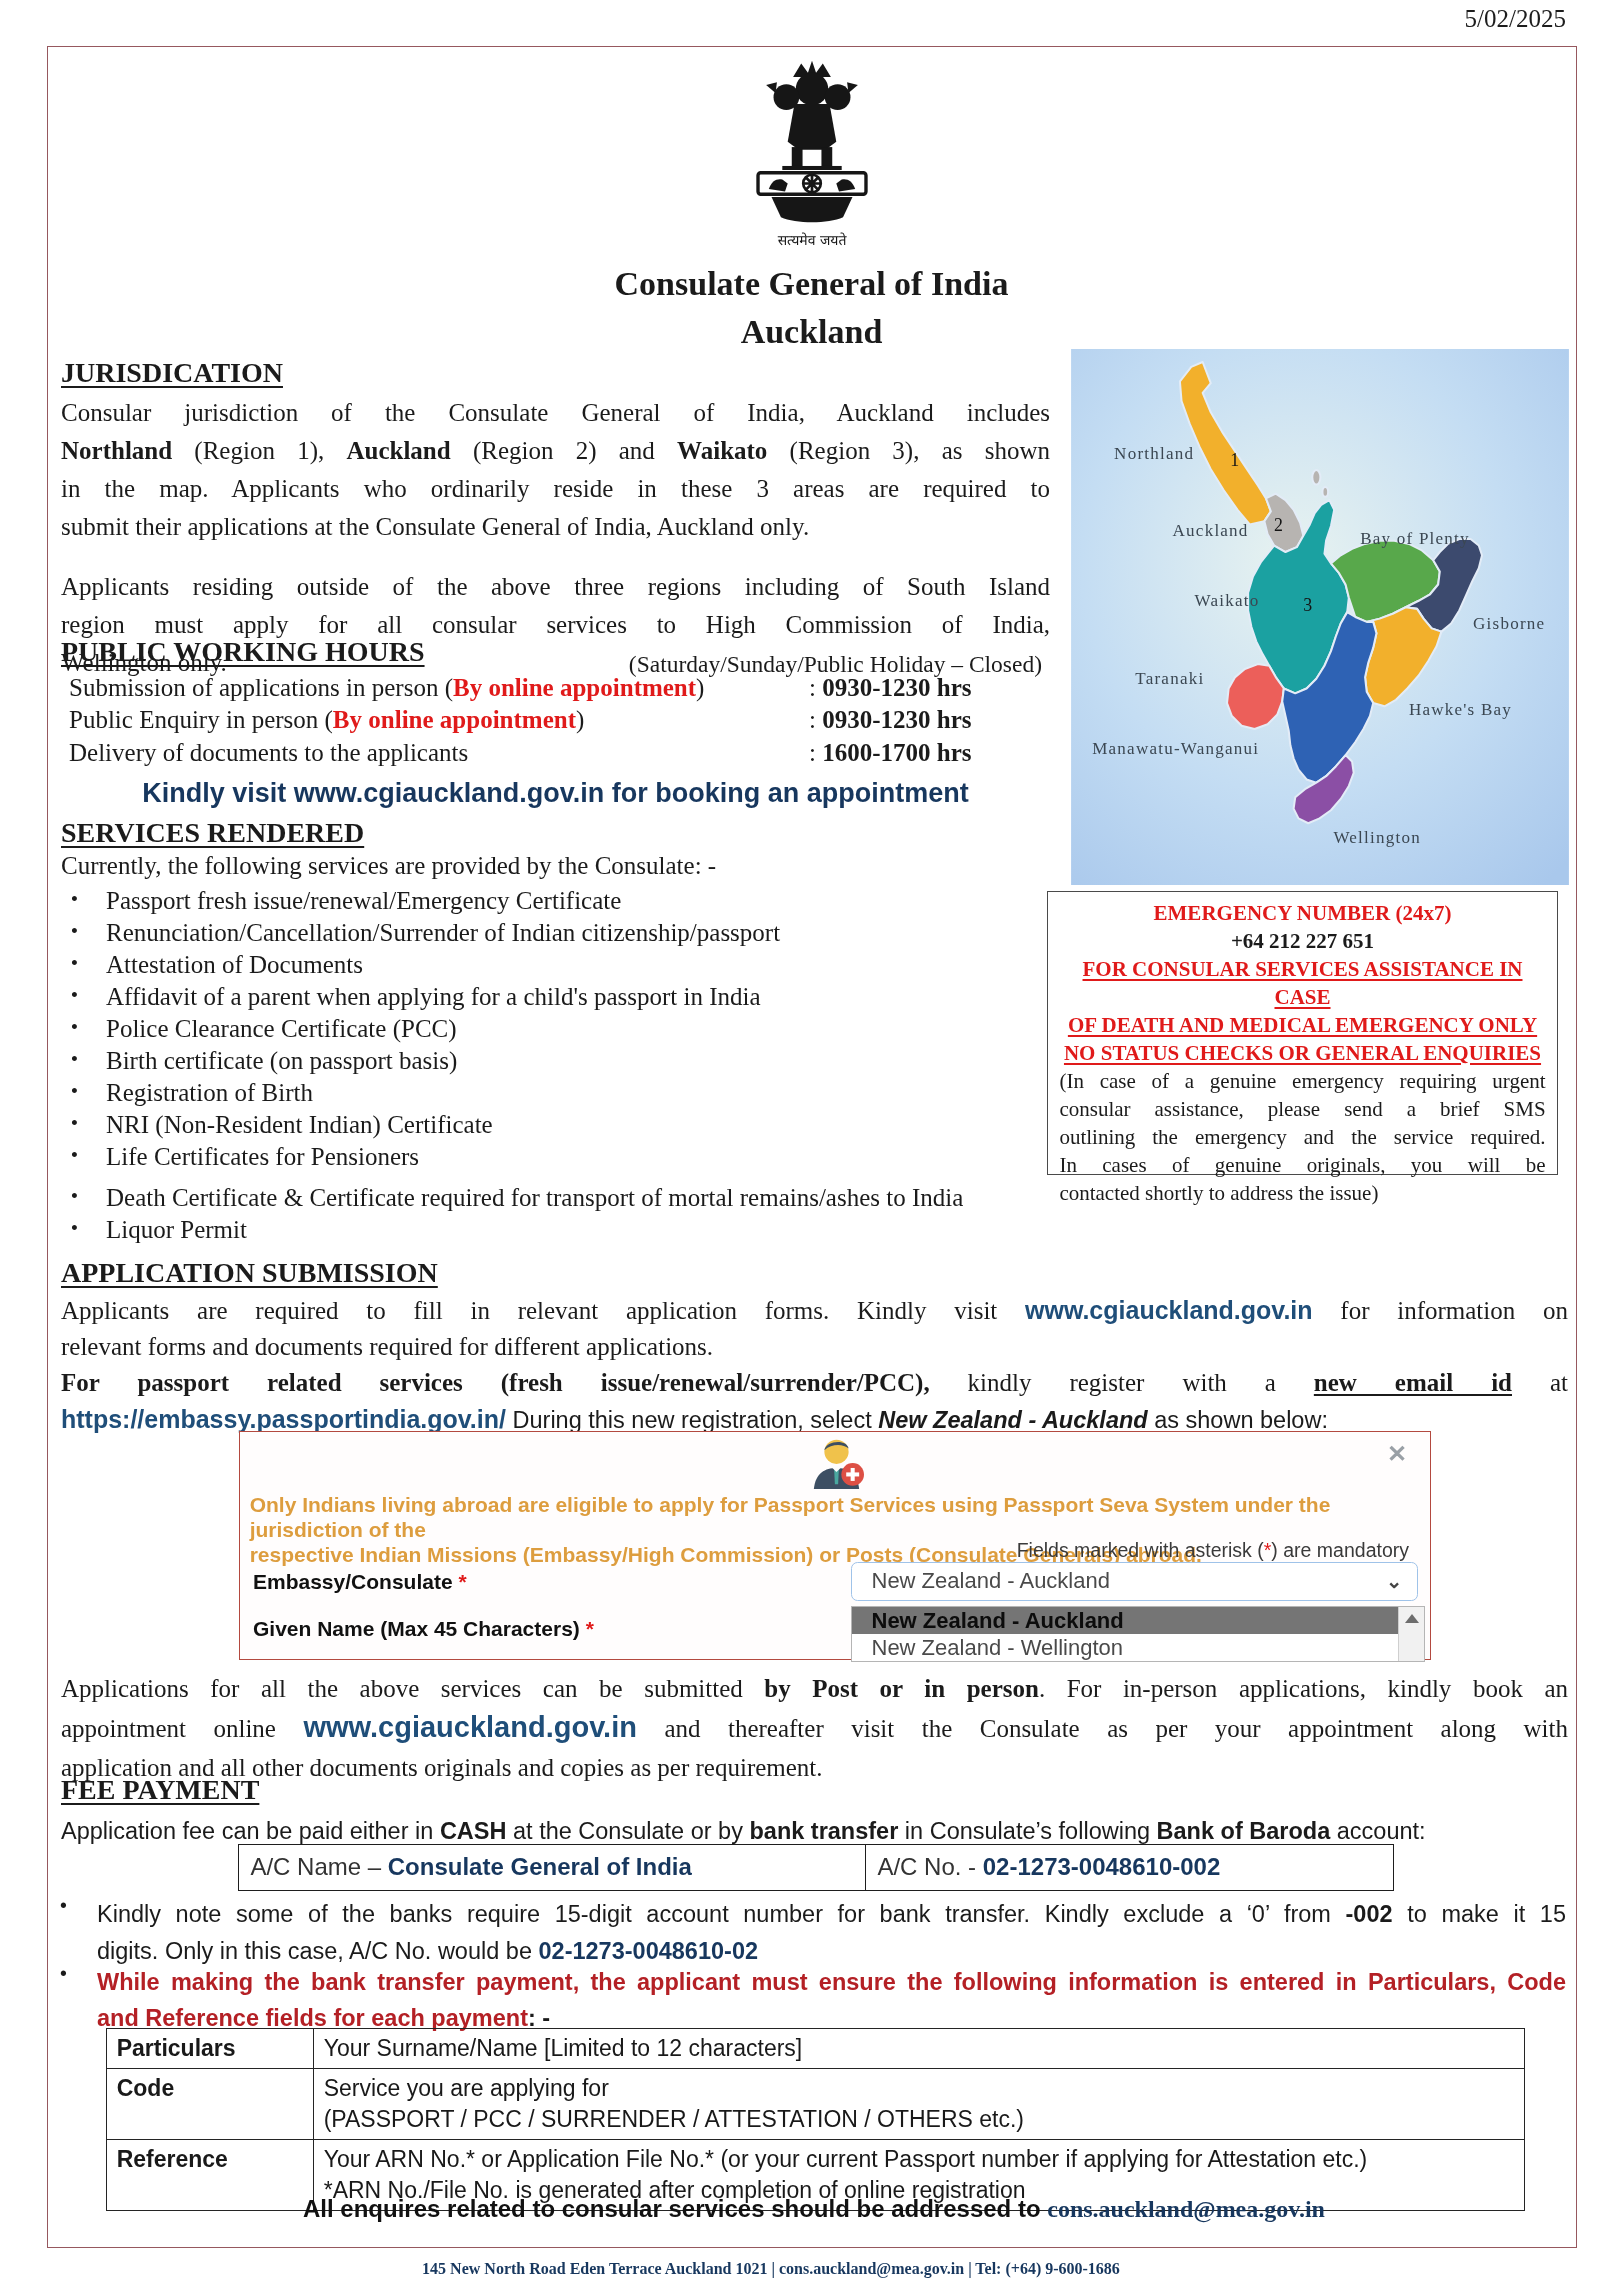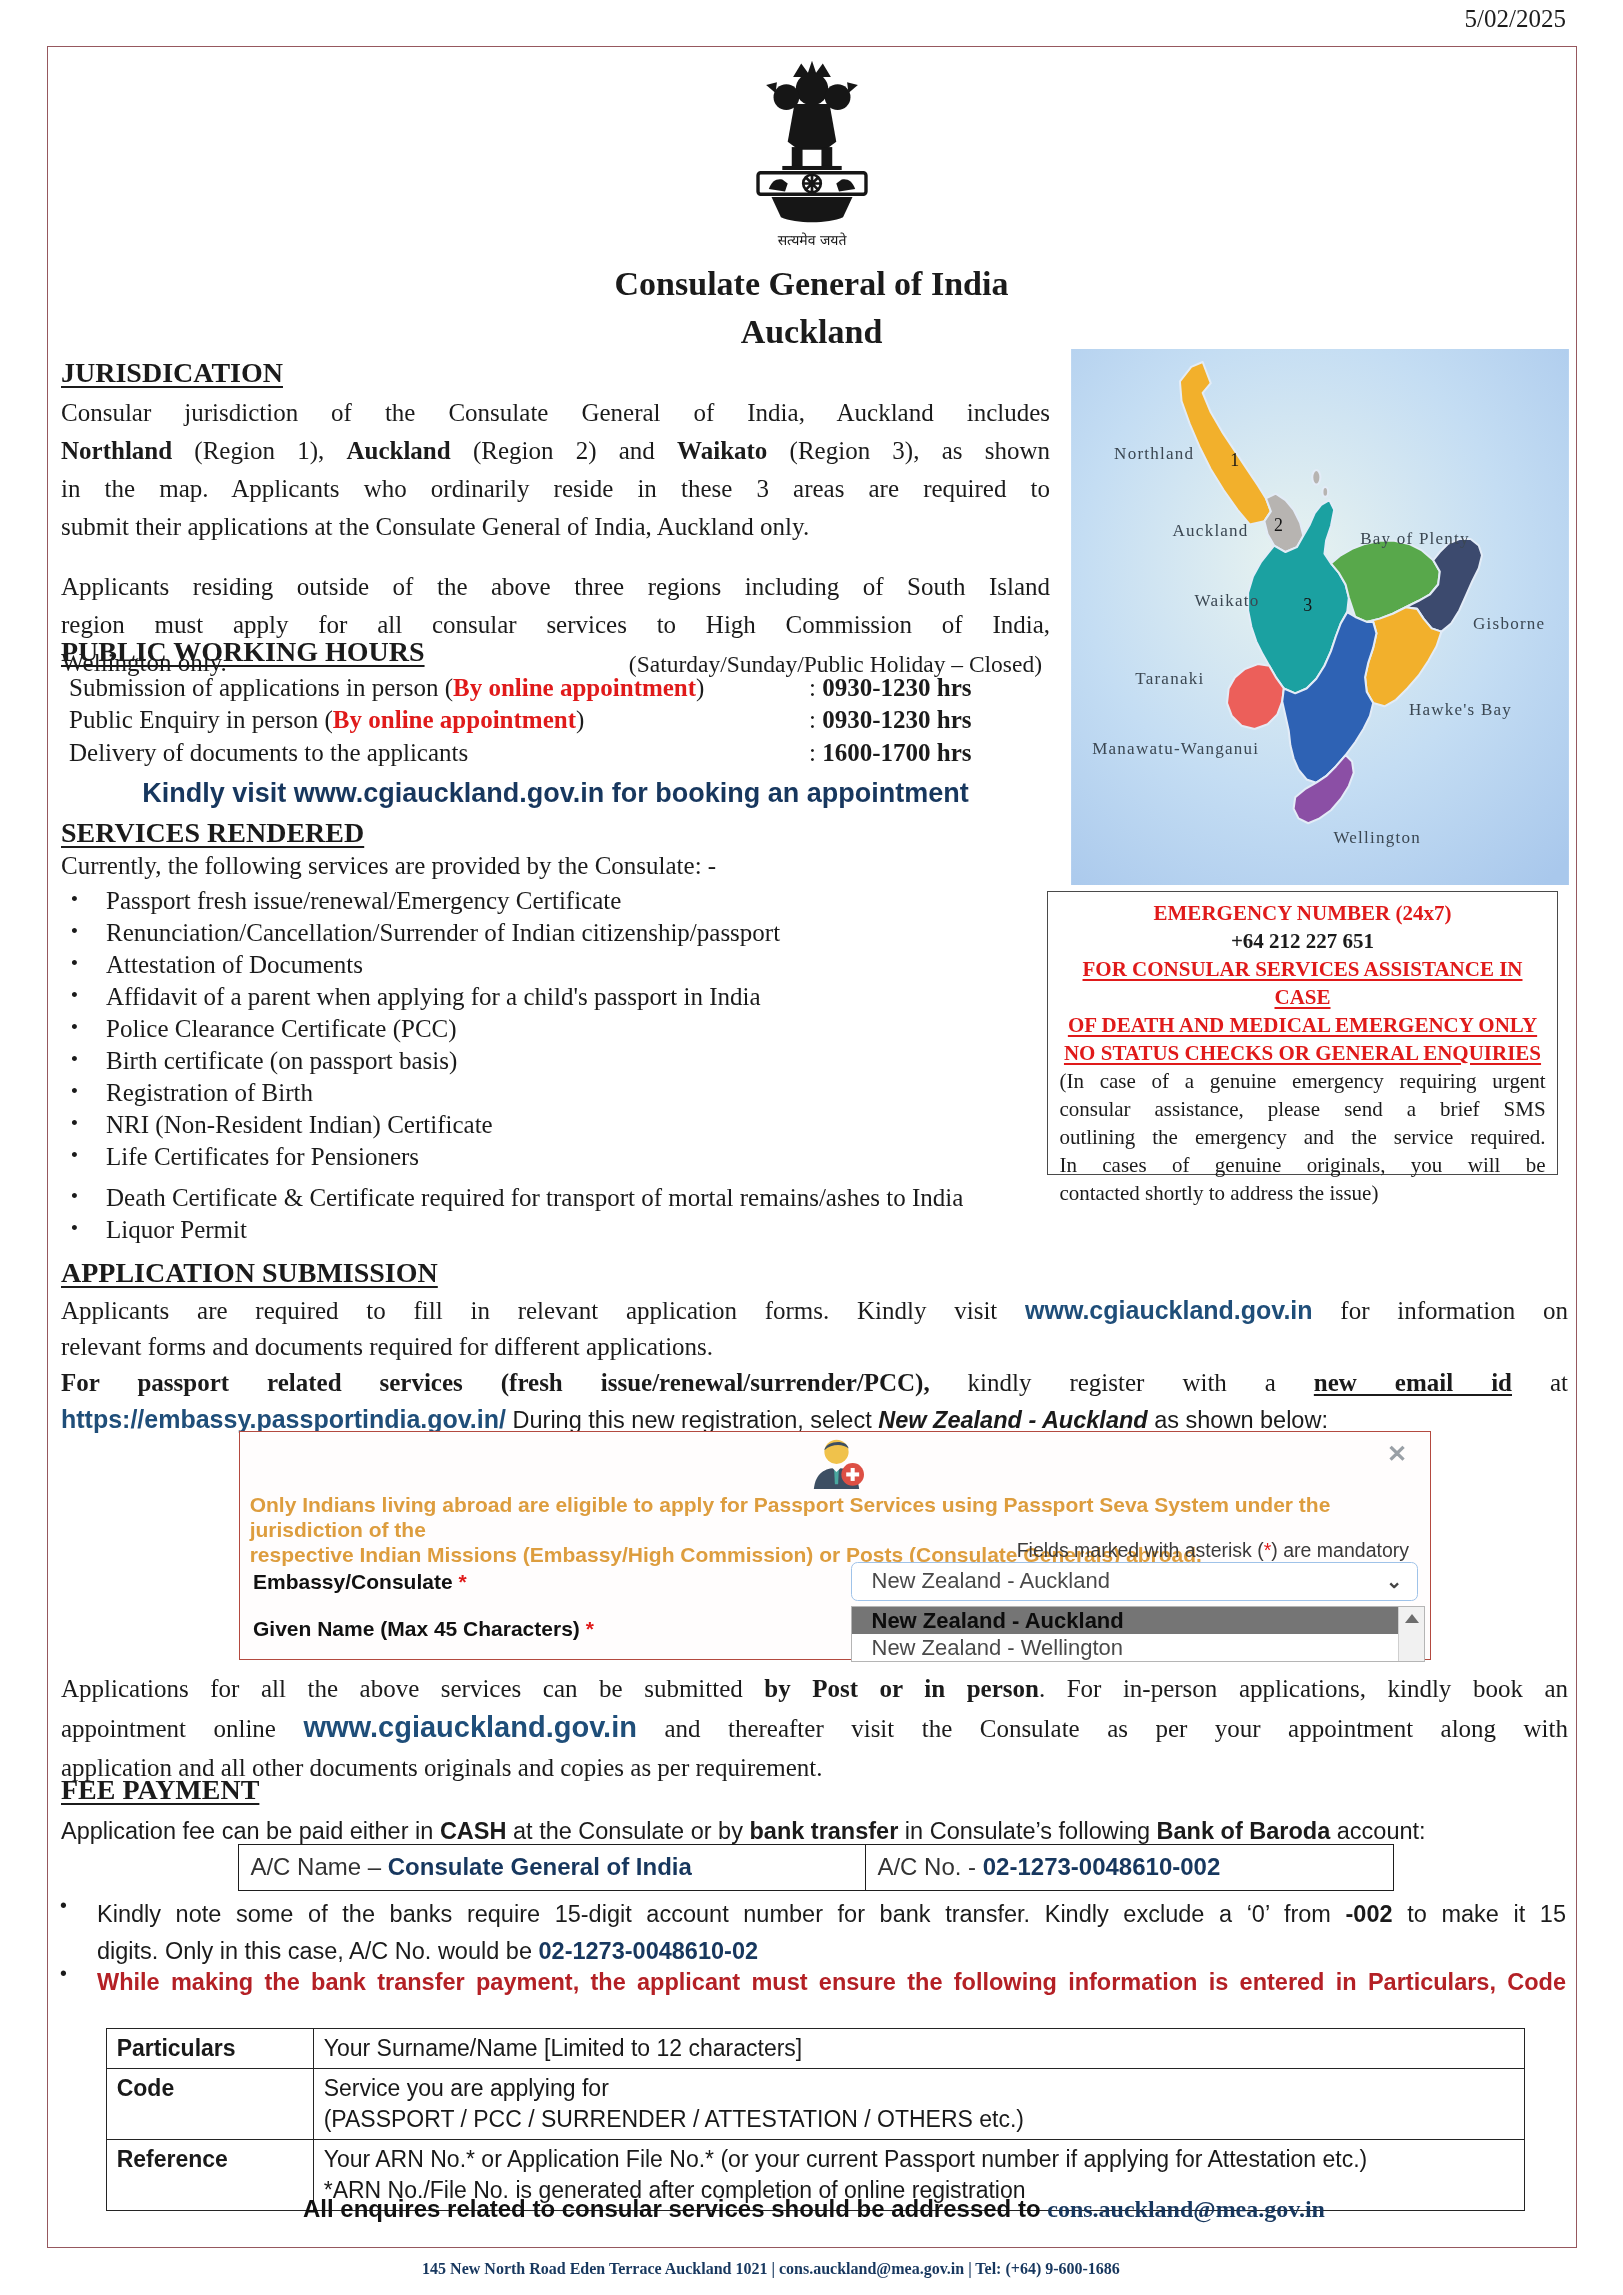--- a/index.html
+++ b/index.html
@@ -335,20 +335,21 @@
   <span class="dot">•</span>
   <div class="bl">
       <div class="ln"><span>Kindly note some of the banks require 15-digit account number for bank transfer. Kindly exclude a ‘0’ from </span><span class="b">-002</span><span> to make it 15</span></div>
       <div class="ln last"><span>digits. Only in this case, A/C No. would be </span><span class="nb">02-1273-0048610-02</span></div>
     </div>
 </div>
 <div class="abs fbullet" id="fb2">
   <span class="dot">•</span>
   <div class="bl">
       <div class="ln"><span class="drb">While making the bank transfer payment, the applicant must ensure the following information is entered in Particulars, Code</span></div>
+      <div class="ln last"><span class="drb">and Reference fields for each payment</span><span class="b">: -</span></div>
     </div>
 </div>
 
 <table class="abs" id="ptable">
   <tbody>
       <tr>
     <td class="lab">Particulars</td>
     <td>Your Surname/Name [Limited to 12 characters]</td>
   </tr>
   <tr>

